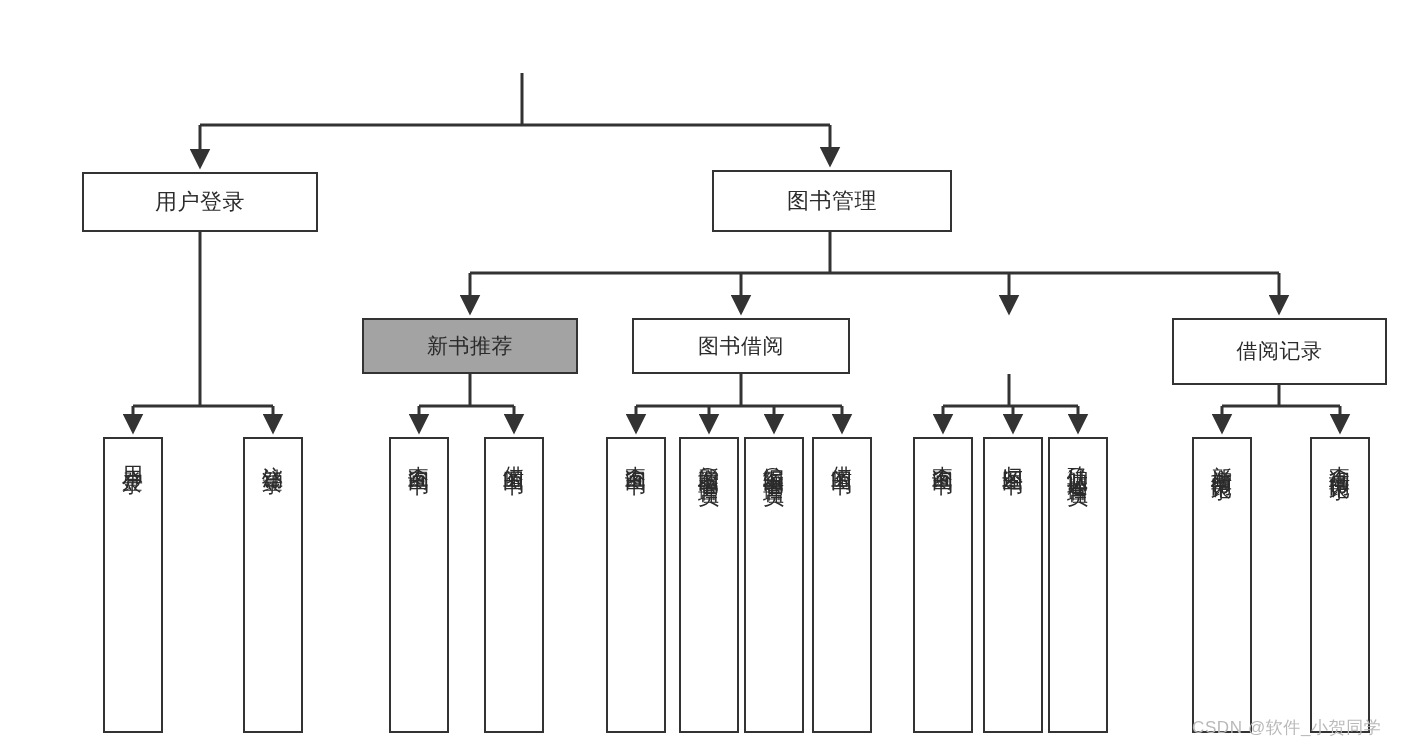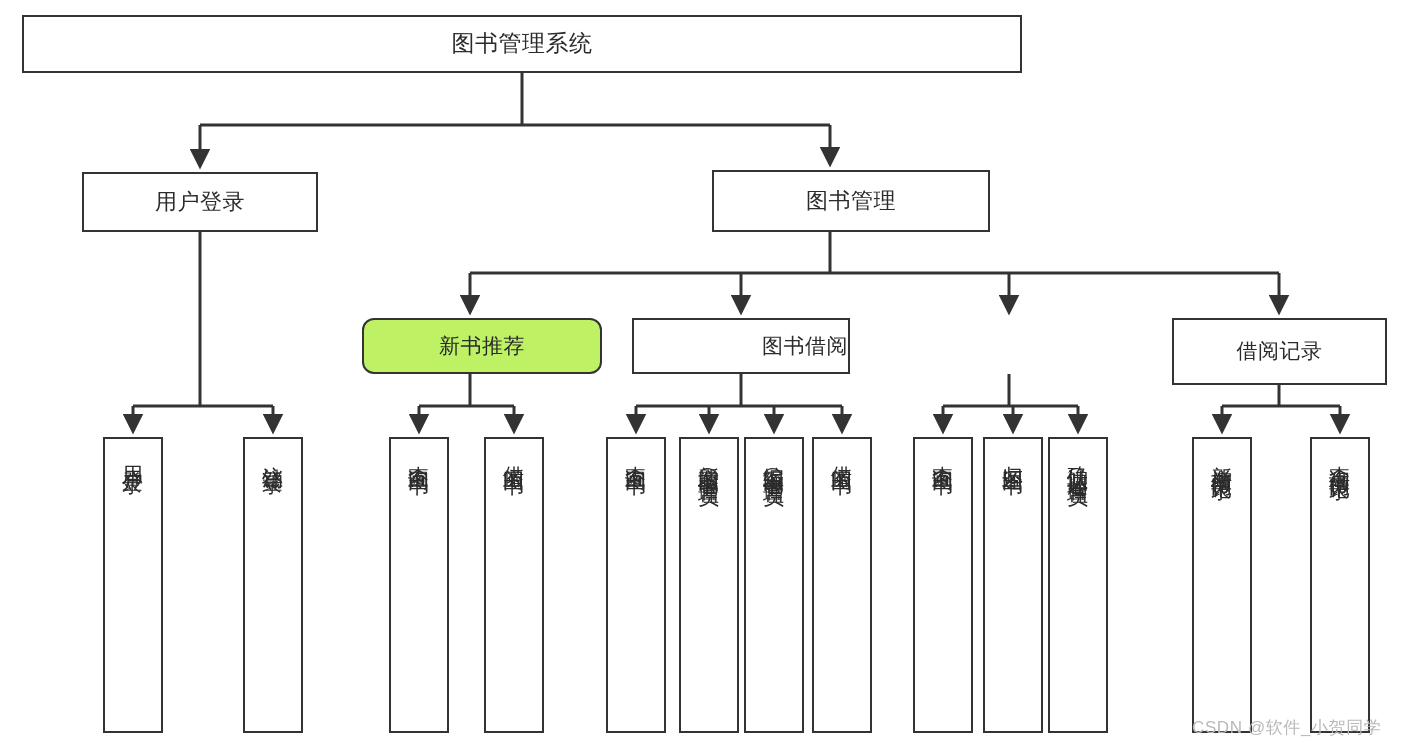--- a/index.html
+++ b/index.html
@@ -120,35 +120,32 @@
       <path d="M 1013 406 L 1013 431" marker-end="url(#arrow)"></path>
       <path d="M 1078 406 L 1078 431" marker-end="url(#arrow)"></path>
 
       <path d="M 1279 375 L 1279 406"></path>
       <path d="M 1222 406 L 1340 406"></path>
       <path d="M 1222 406 L 1222 431" marker-end="url(#arrow)"></path>
       <path d="M 1340 406 L 1340 431" marker-end="url(#arrow)"></path>
     </g>
   </svg>
 
-  <div class="node root" style="left: 22px; top: 15px; width: 1000px; height: 58px; border-color: rgb(51, 51, 51); background: rgb(255, 255, 255); color: rgb(43, 43, 43);">
-    <span class="node-label">图书管理系统</span>
-  </div>
 
   <div class="node level2" style="left: 82px; top: 172px; width: 236px; height: 60px; border-color: rgb(51, 51, 51); background: rgb(255, 255, 255); color: rgb(43, 43, 43);">
     <span class="node-label">用户登录</span>
   </div>
-  <div class="node level2" style="left: 712px; top: 170px; width: 278px; height: 62px; border-color: rgb(51, 51, 51); background: rgb(255, 255, 255); color: rgb(43, 43, 43);">
+  <div class="node level2" style="left: 712px; top: 170px; width: 240px; height: 62px; border-color: rgb(51, 51, 51); background: rgb(255, 255, 255); color: rgb(43, 43, 43);">
     <span class="node-label">图书管理</span>
   </div>
 
-  <div class="node level3" style="left: 362px; top: 318px; width: 240px; height: 56px; border-color: rgb(51, 51, 51); background: #bef264; color: rgb(43, 43, 43); border-radius: 12px;">
+  <div class="node level3" style="left: 362px; top: 318px; width: 216px; height: 56px; border-color: rgb(51, 51, 51); background: #a3a3a3; color: rgb(43, 43, 43);">
     <span class="node-label">新书推荐</span>
   </div>
-  <div class="node level3" style="left: 632px; top: 318px; width: 218px; height: 56px; border-color: rgb(51, 51, 51); background: rgb(255, 255, 255); color: rgb(43, 43, 43); justify-content: flex-end;">
+  <div class="node level3" style="left: 632px; top: 318px; width: 218px; height: 56px; border-color: rgb(51, 51, 51); background: rgb(255, 255, 255); color: rgb(43, 43, 43);">
     <span class="node-label">图书借阅</span>
   </div>
   <div class="node level3" style="left: 1172px; top: 318px; width: 215px; height: 67px; border-color: rgb(51, 51, 51); background: rgb(255, 255, 255); color: rgb(43, 43, 43);">
     <span class="node-label">借阅记录</span>
   </div>
 
   <div class="node leaf" style="left: 103px; top: 437px; width: 60px; height: 296px; border-color: rgb(51, 51, 51); background: rgb(255, 255, 255); color: rgb(43, 43, 43);">
     <span class="node-label">用户登录</span>
   </div>
   <div class="node leaf" style="left: 243px; top: 437px; width: 60px; height: 296px; border-color: rgb(51, 51, 51); background: rgb(255, 255, 255); color: rgb(43, 43, 43);">

